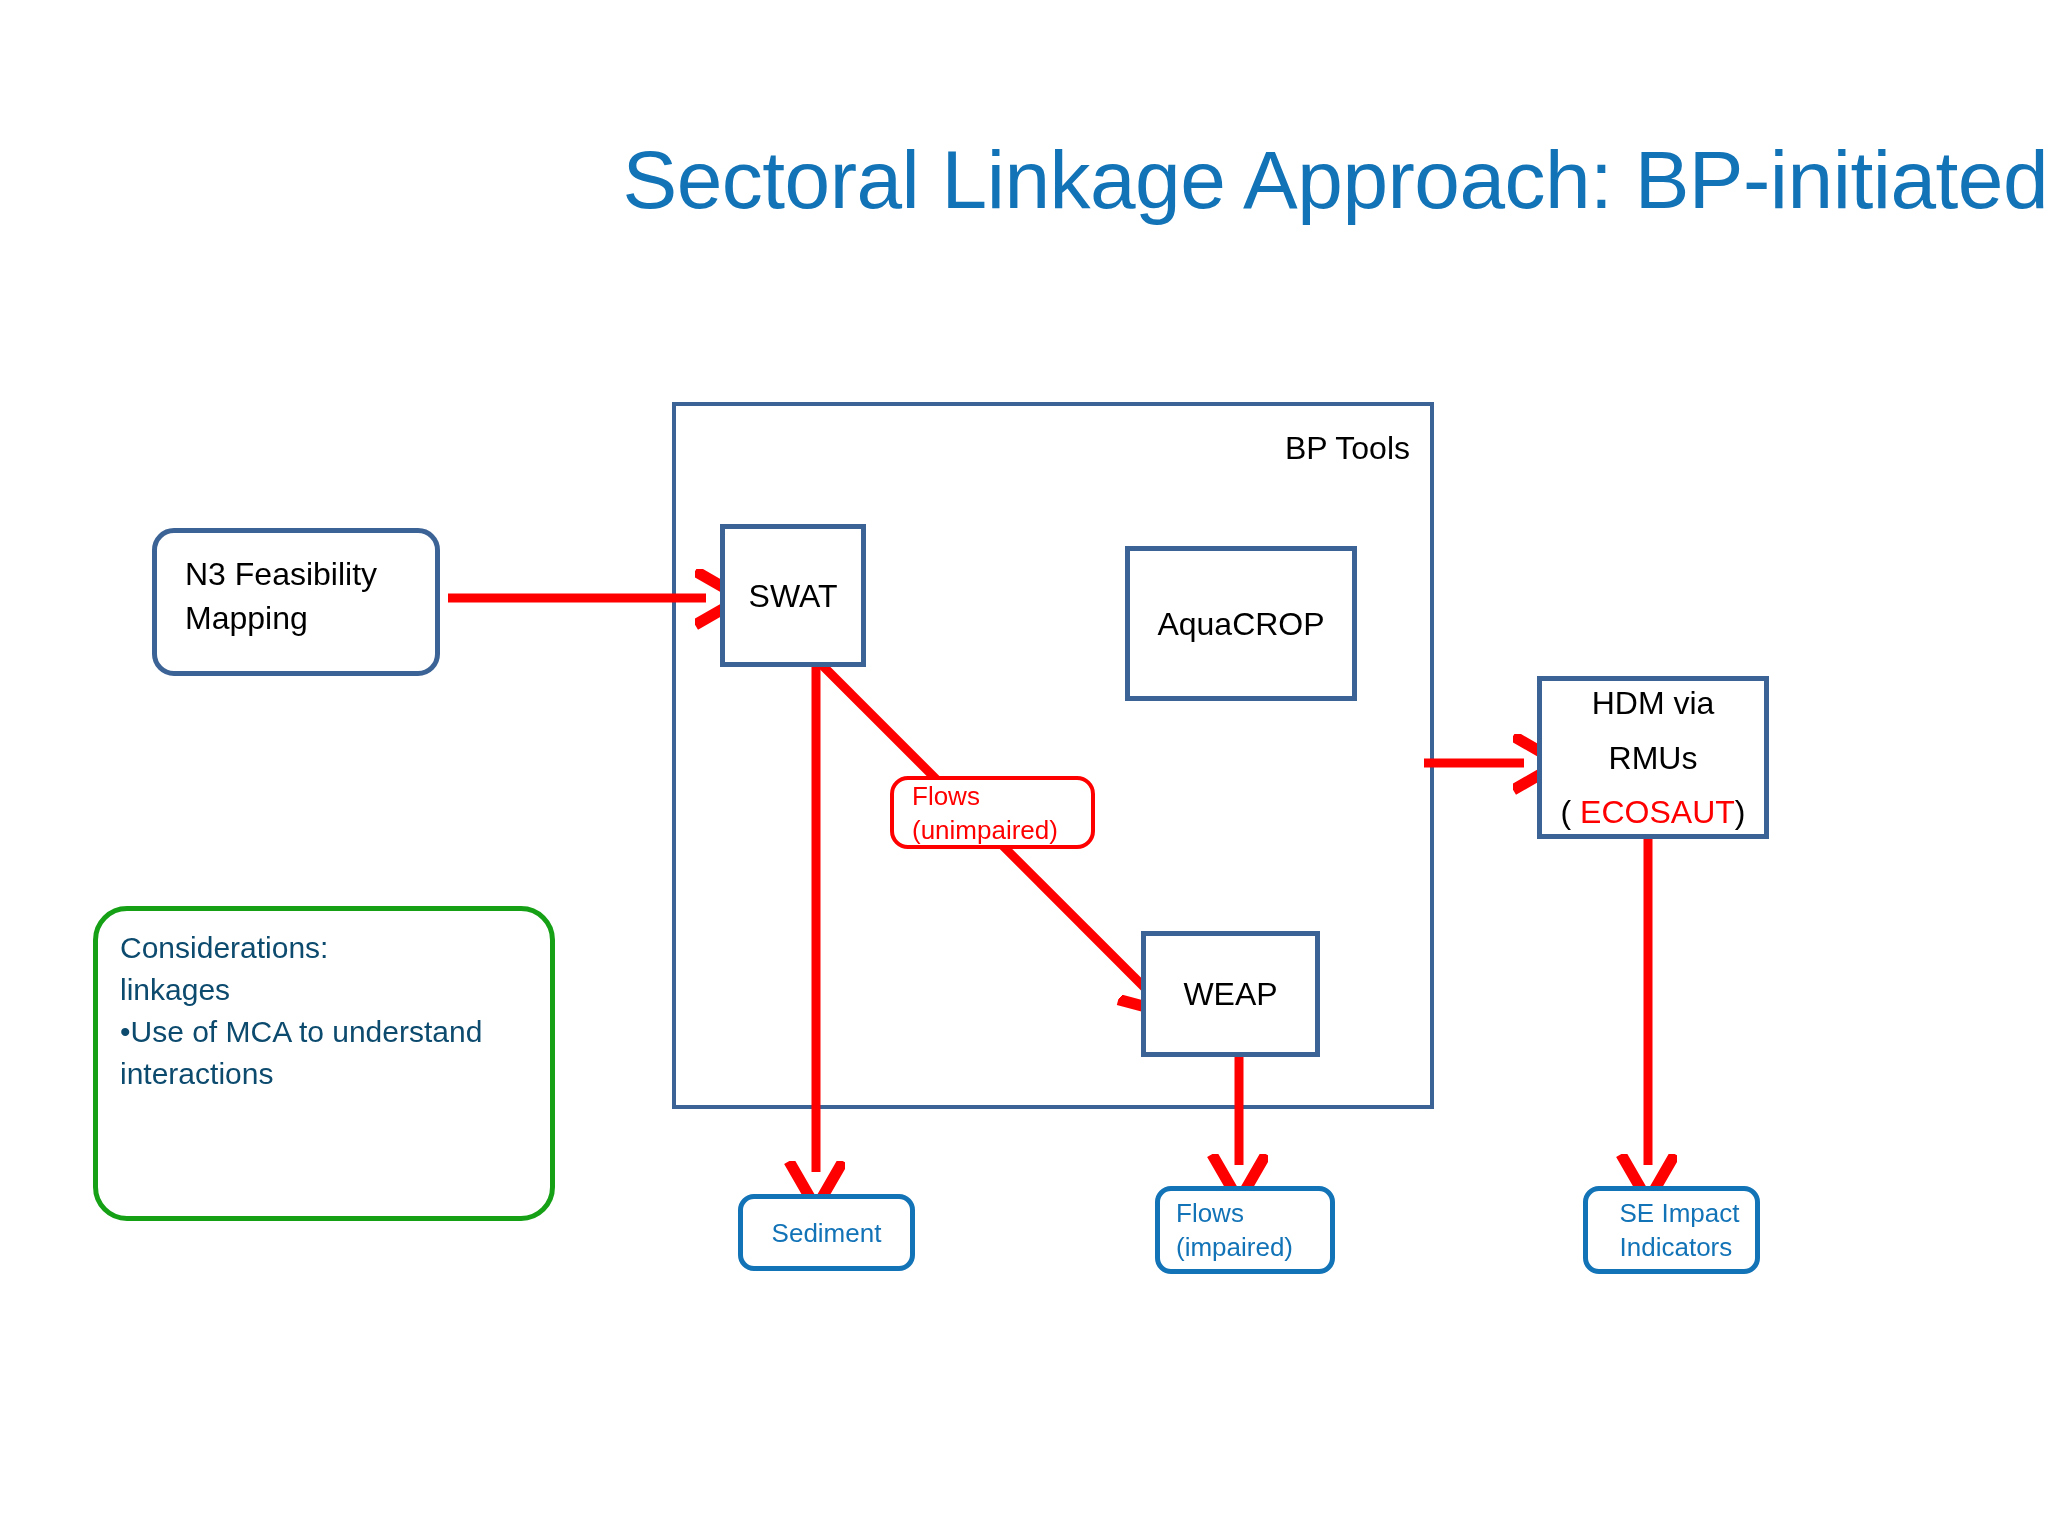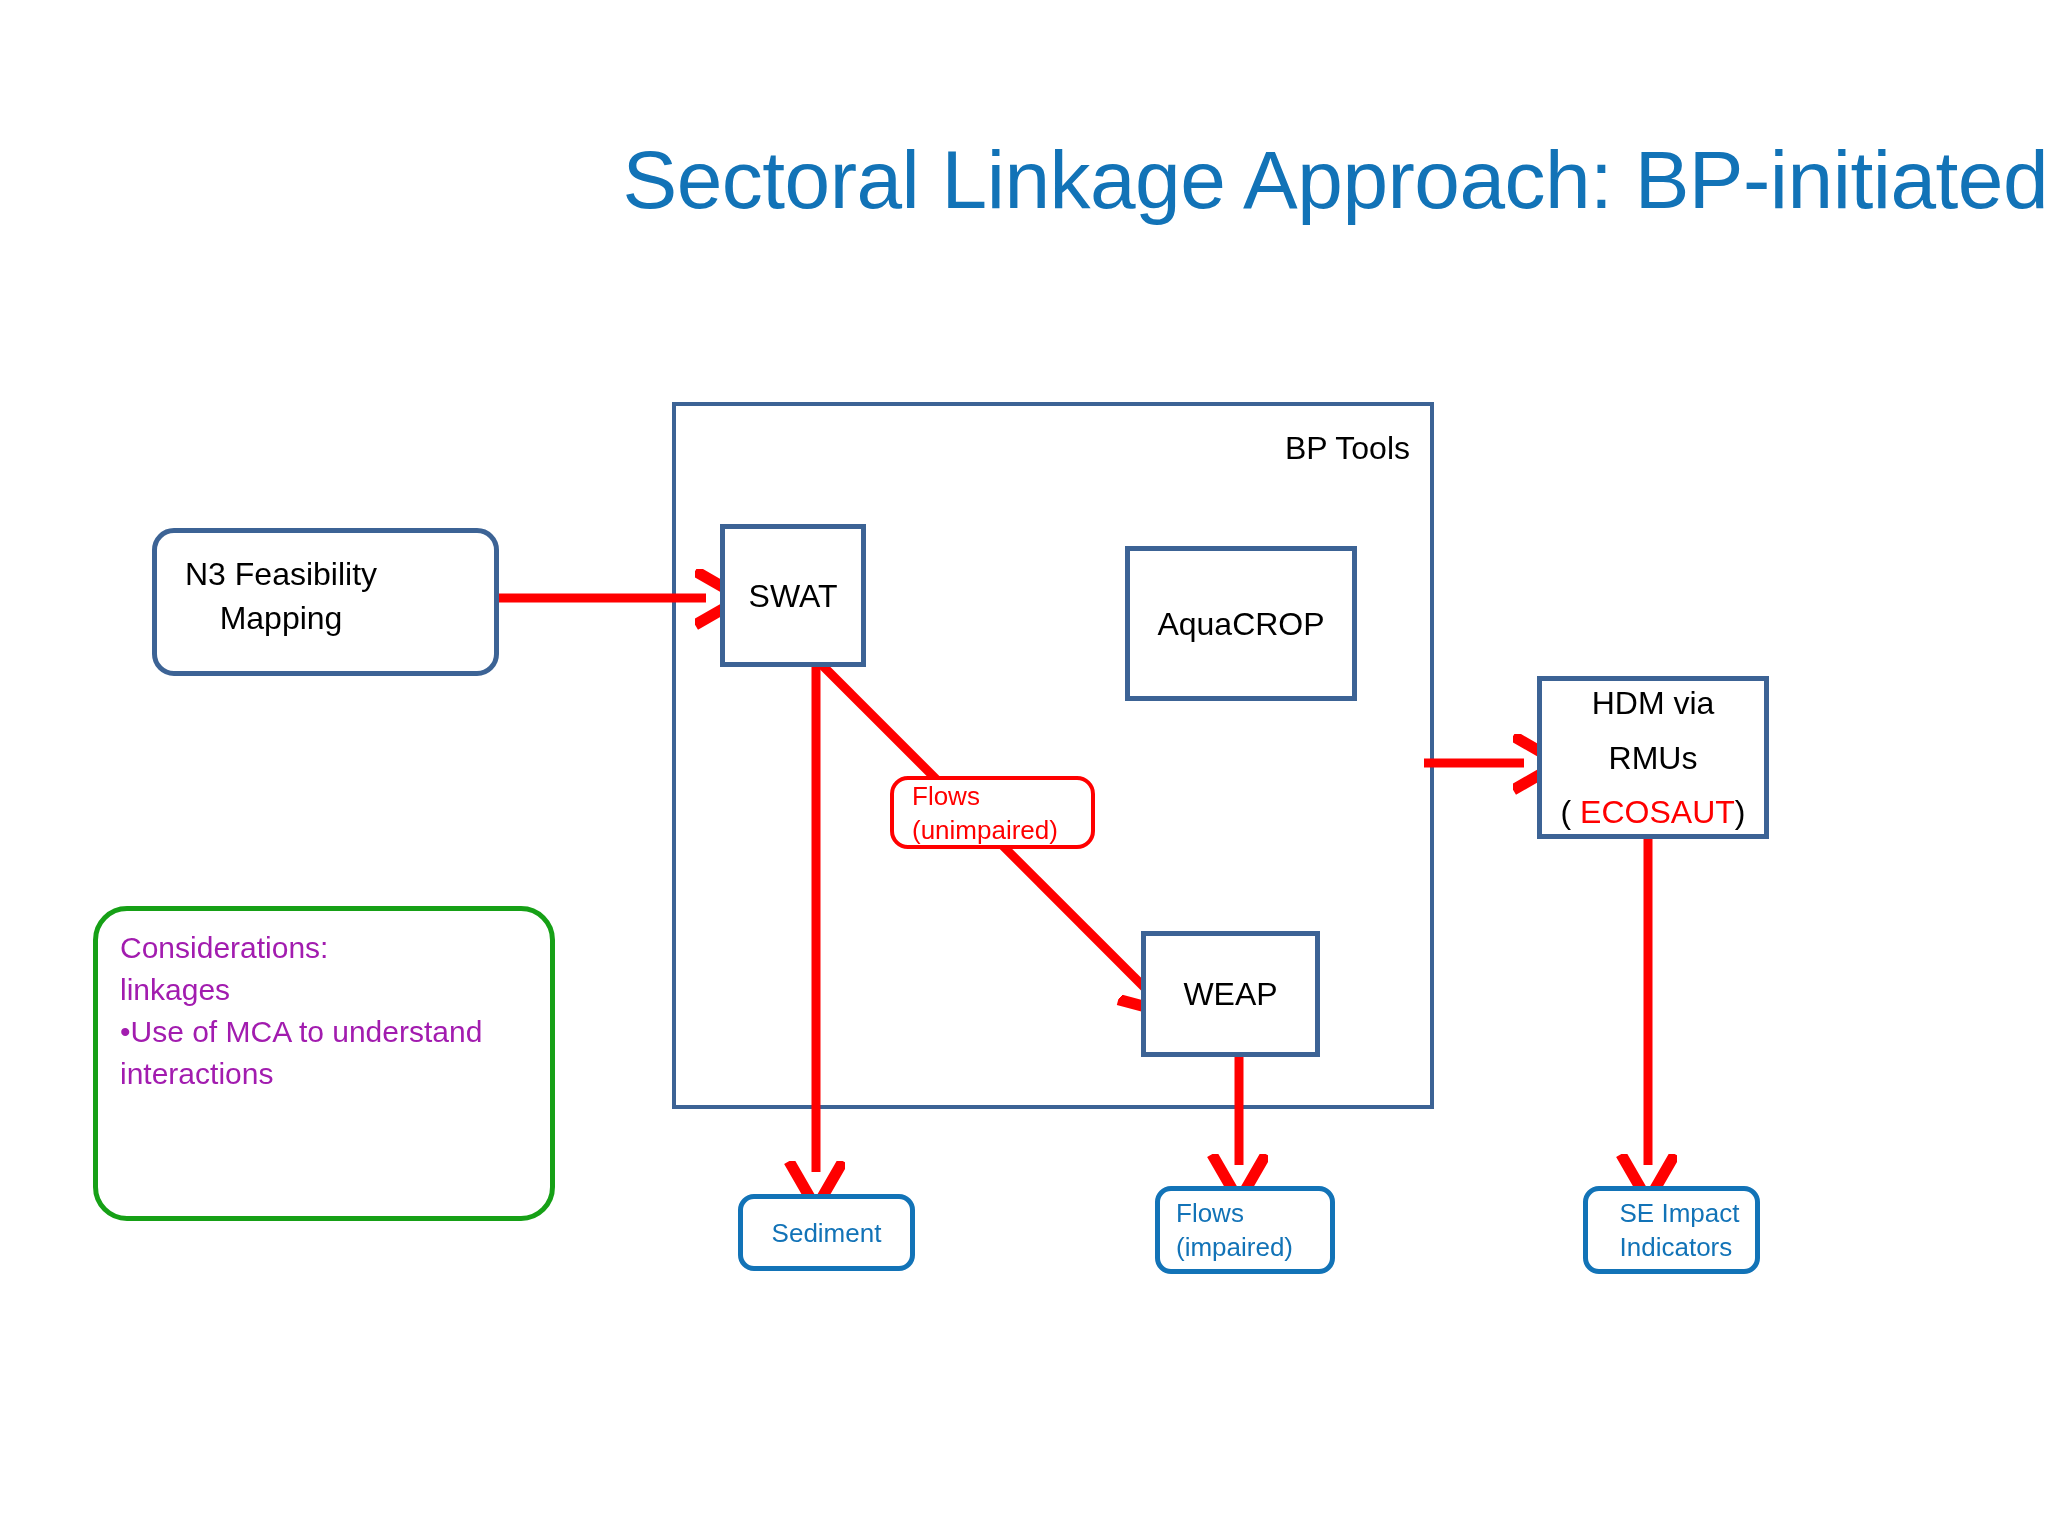--- a/index.html
+++ b/index.html
@@ -79,21 +79,21 @@
     color: #FF0000;
     font-size: 26px;
     line-height: 34px;
     background: #ffffff;
   }
 
   
   .round-green {
     border: 5px solid #16A016;
     border-radius: 34px;
-    color: #a21caf;
+    color: #0c4a6e;
     font-size: 30px;
     line-height: 42px;
     justify-content: flex-start;
     text-align: left;
     background: #ffffff;
   }
 
   
   #bp-tools-container {
     position: absolute;
@@ -110,21 +110,21 @@
     position: absolute;
     right: 20px;
     top: 22px;
     font-size: 32px;
     line-height: 40px;
     color: #000000;
     white-space: nowrap;
   }
 
   
-  #node-n3        { left: 152px;  top: 528px;  width: 347px;  height: 148px; padding: 0 0 12px 28px; justify-content: flex-start; text-align: center; }
+  #node-n3        { left: 152px;  top: 528px;  width: 288px;  height: 148px; padding: 0 0 12px 28px; justify-content: flex-start; text-align: left; }
   #node-swat      { left: 720px;  top: 524px;  width: 146px;  height: 143px; }
   #node-aquacrop  { left: 1125px; top: 546px;  width: 232px;  height: 155px; }
   #node-weap      { left: 1141px; top: 931px;  width: 179px;  height: 126px; }
   #node-hdm       { left: 1537px; top: 676px;  width: 232px;  height: 163px; flex-direction: column; line-height: 44px; justify-content: space-between; }
   #node-flows-un  { left: 890px;  top: 776px;  width: 205px;  height: 73px;  justify-content: flex-start; text-align: left; padding-left: 18px; }
   #node-considerations { left: 93px; top: 906px; width: 462px; height: 315px; padding: 16px 22px 0 22px; align-items: flex-start; }
 
   #out-sediment   { left: 738px;  top: 1194px; width: 177px;  height: 77px; }
   #out-flows-imp  { left: 1155px; top: 1186px; width: 180px;  height: 88px; justify-content: flex-start; text-align: left; padding-left: 16px; }
   #out-se-impact  { left: 1583px; top: 1186px; width: 177px;  height: 88px; justify-content: center; text-align: left; padding-left: 16px; }

